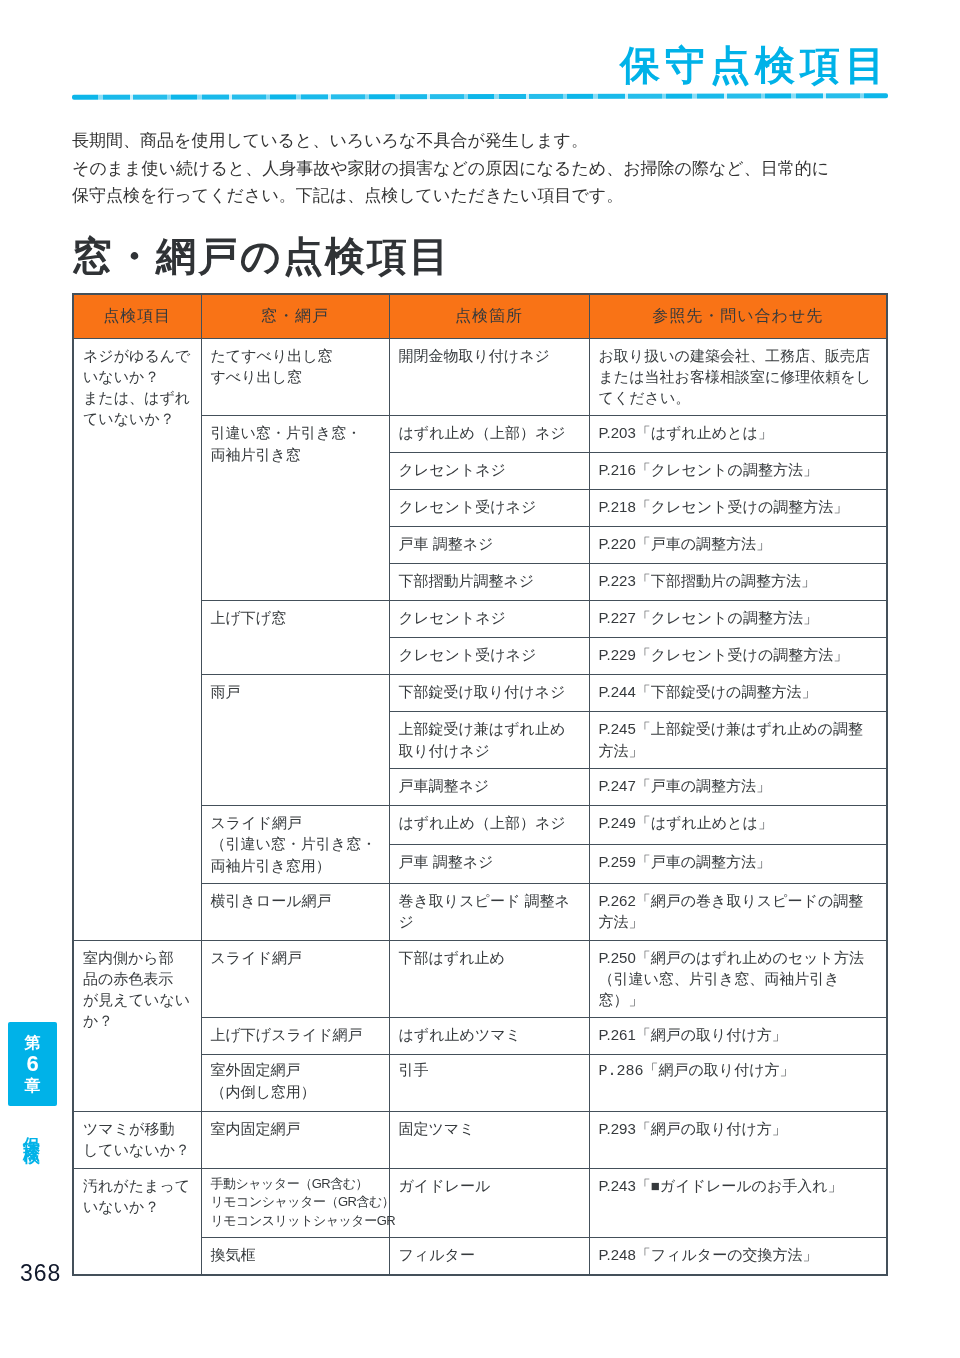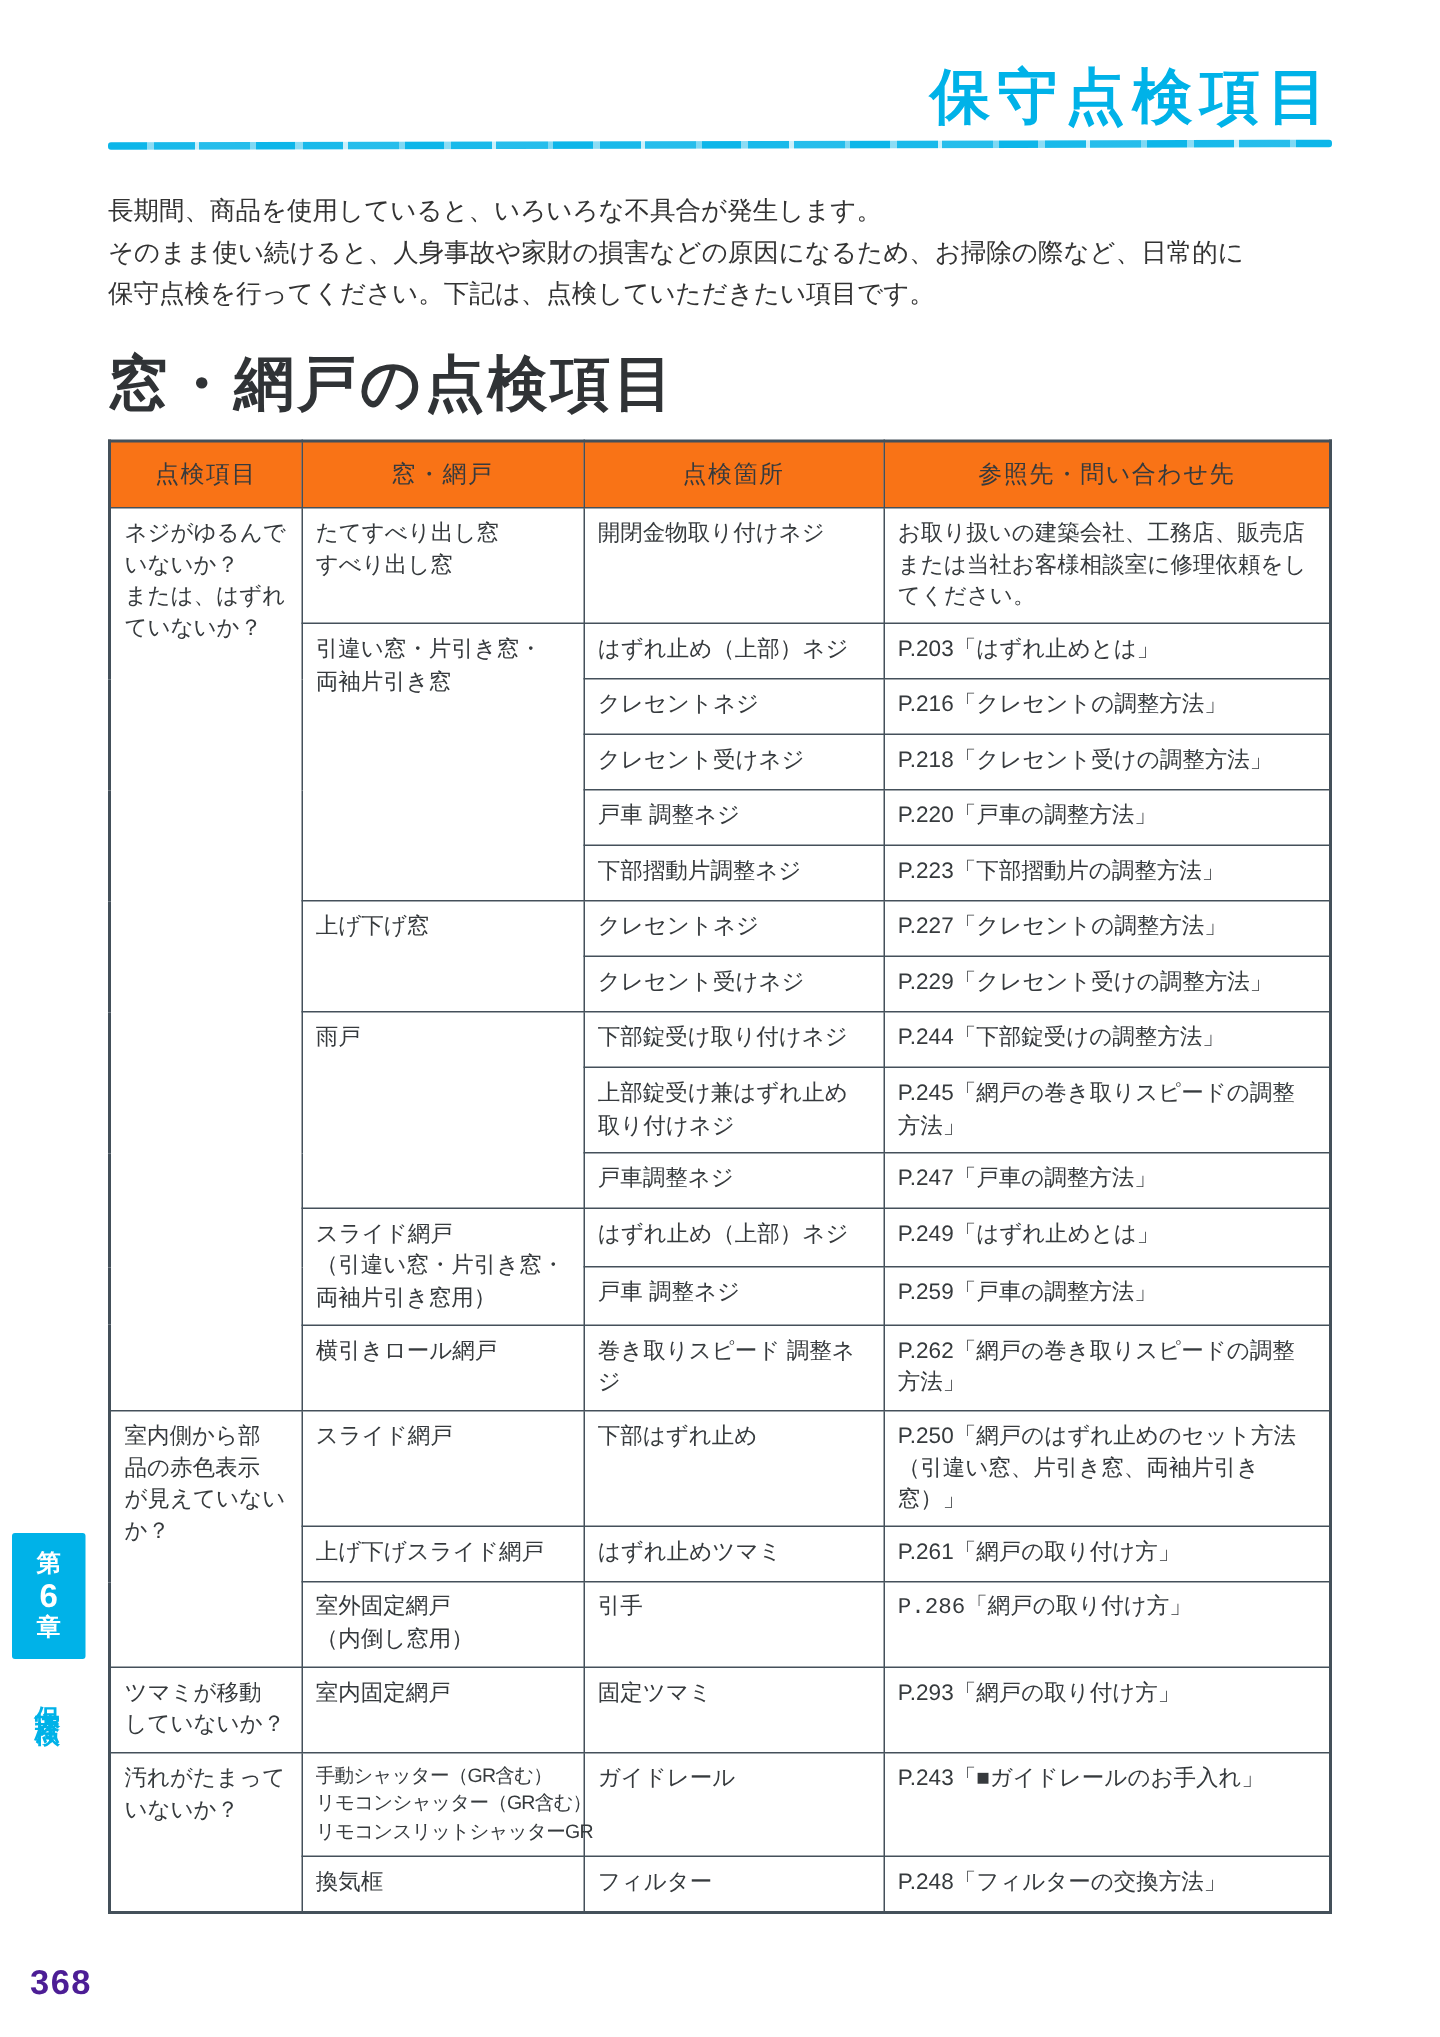--- a/index.html
+++ b/index.html
@@ -57,22 +57,22 @@
     align-items:center;justify-content:center;font-weight:bold;border-radius:2px;
   }
   .chapter-tab .ch{font-size:16px;line-height:1.2;}
   .chapter-tab .chnum{font-size:22px;line-height:1.05;}
   .chapter-name{
     position:absolute;left:20px;top:1124px;writing-mode:vertical-rl;
     text-orientation:upright;font-size:17px;font-weight:bold;color:#00b2e8;
     letter-spacing:3px;
   }
   .page-number{
-    position:absolute;left:20px;top:1308px;font-size:23px;font-weight:bold;
-    color:#4c1d95;letter-spacing:1px;
+    position:absolute;left:20px;top:1260px;font-size:23px;font-weight:normal;
+    color:#0f172a;letter-spacing:1px;
   }
 </style>
 </head>
 <body>
 
 <div class="page">
   <div class="content">
 
     <h1 class="doc-title">保守点検項目</h1>
     <div class="brush"></div>
@@ -142,21 +142,21 @@
           <td>クレセント受けネジ</td>
           <td>P.229「クレセント受けの調整方法」</td>
         </tr>
         <tr>
           <td rowspan="3">雨戸</td>
           <td>下部錠受け取り付けネジ</td>
           <td>P.244「下部錠受けの調整方法」</td>
         </tr>
         <tr class="rh-56">
           <td>上部錠受け兼はずれ止め取り付けネジ</td>
-          <td>P.245「網戸の巻き取りスピードの調整方法」</td>
+          <td>P.245「上部錠受け兼はずれ止めの調整方法」</td>
         </tr>
         <tr>
           <td>戸車調整ネジ</td>
           <td>P.247「戸車の調整方法」</td>
         </tr>
         <tr>
           <td rowspan="2">スライド網戸
 （引違い窓・片引き窓・
 両袖片引き窓用）</td>
           <td>はずれ止め（上部）ネジ</td>

